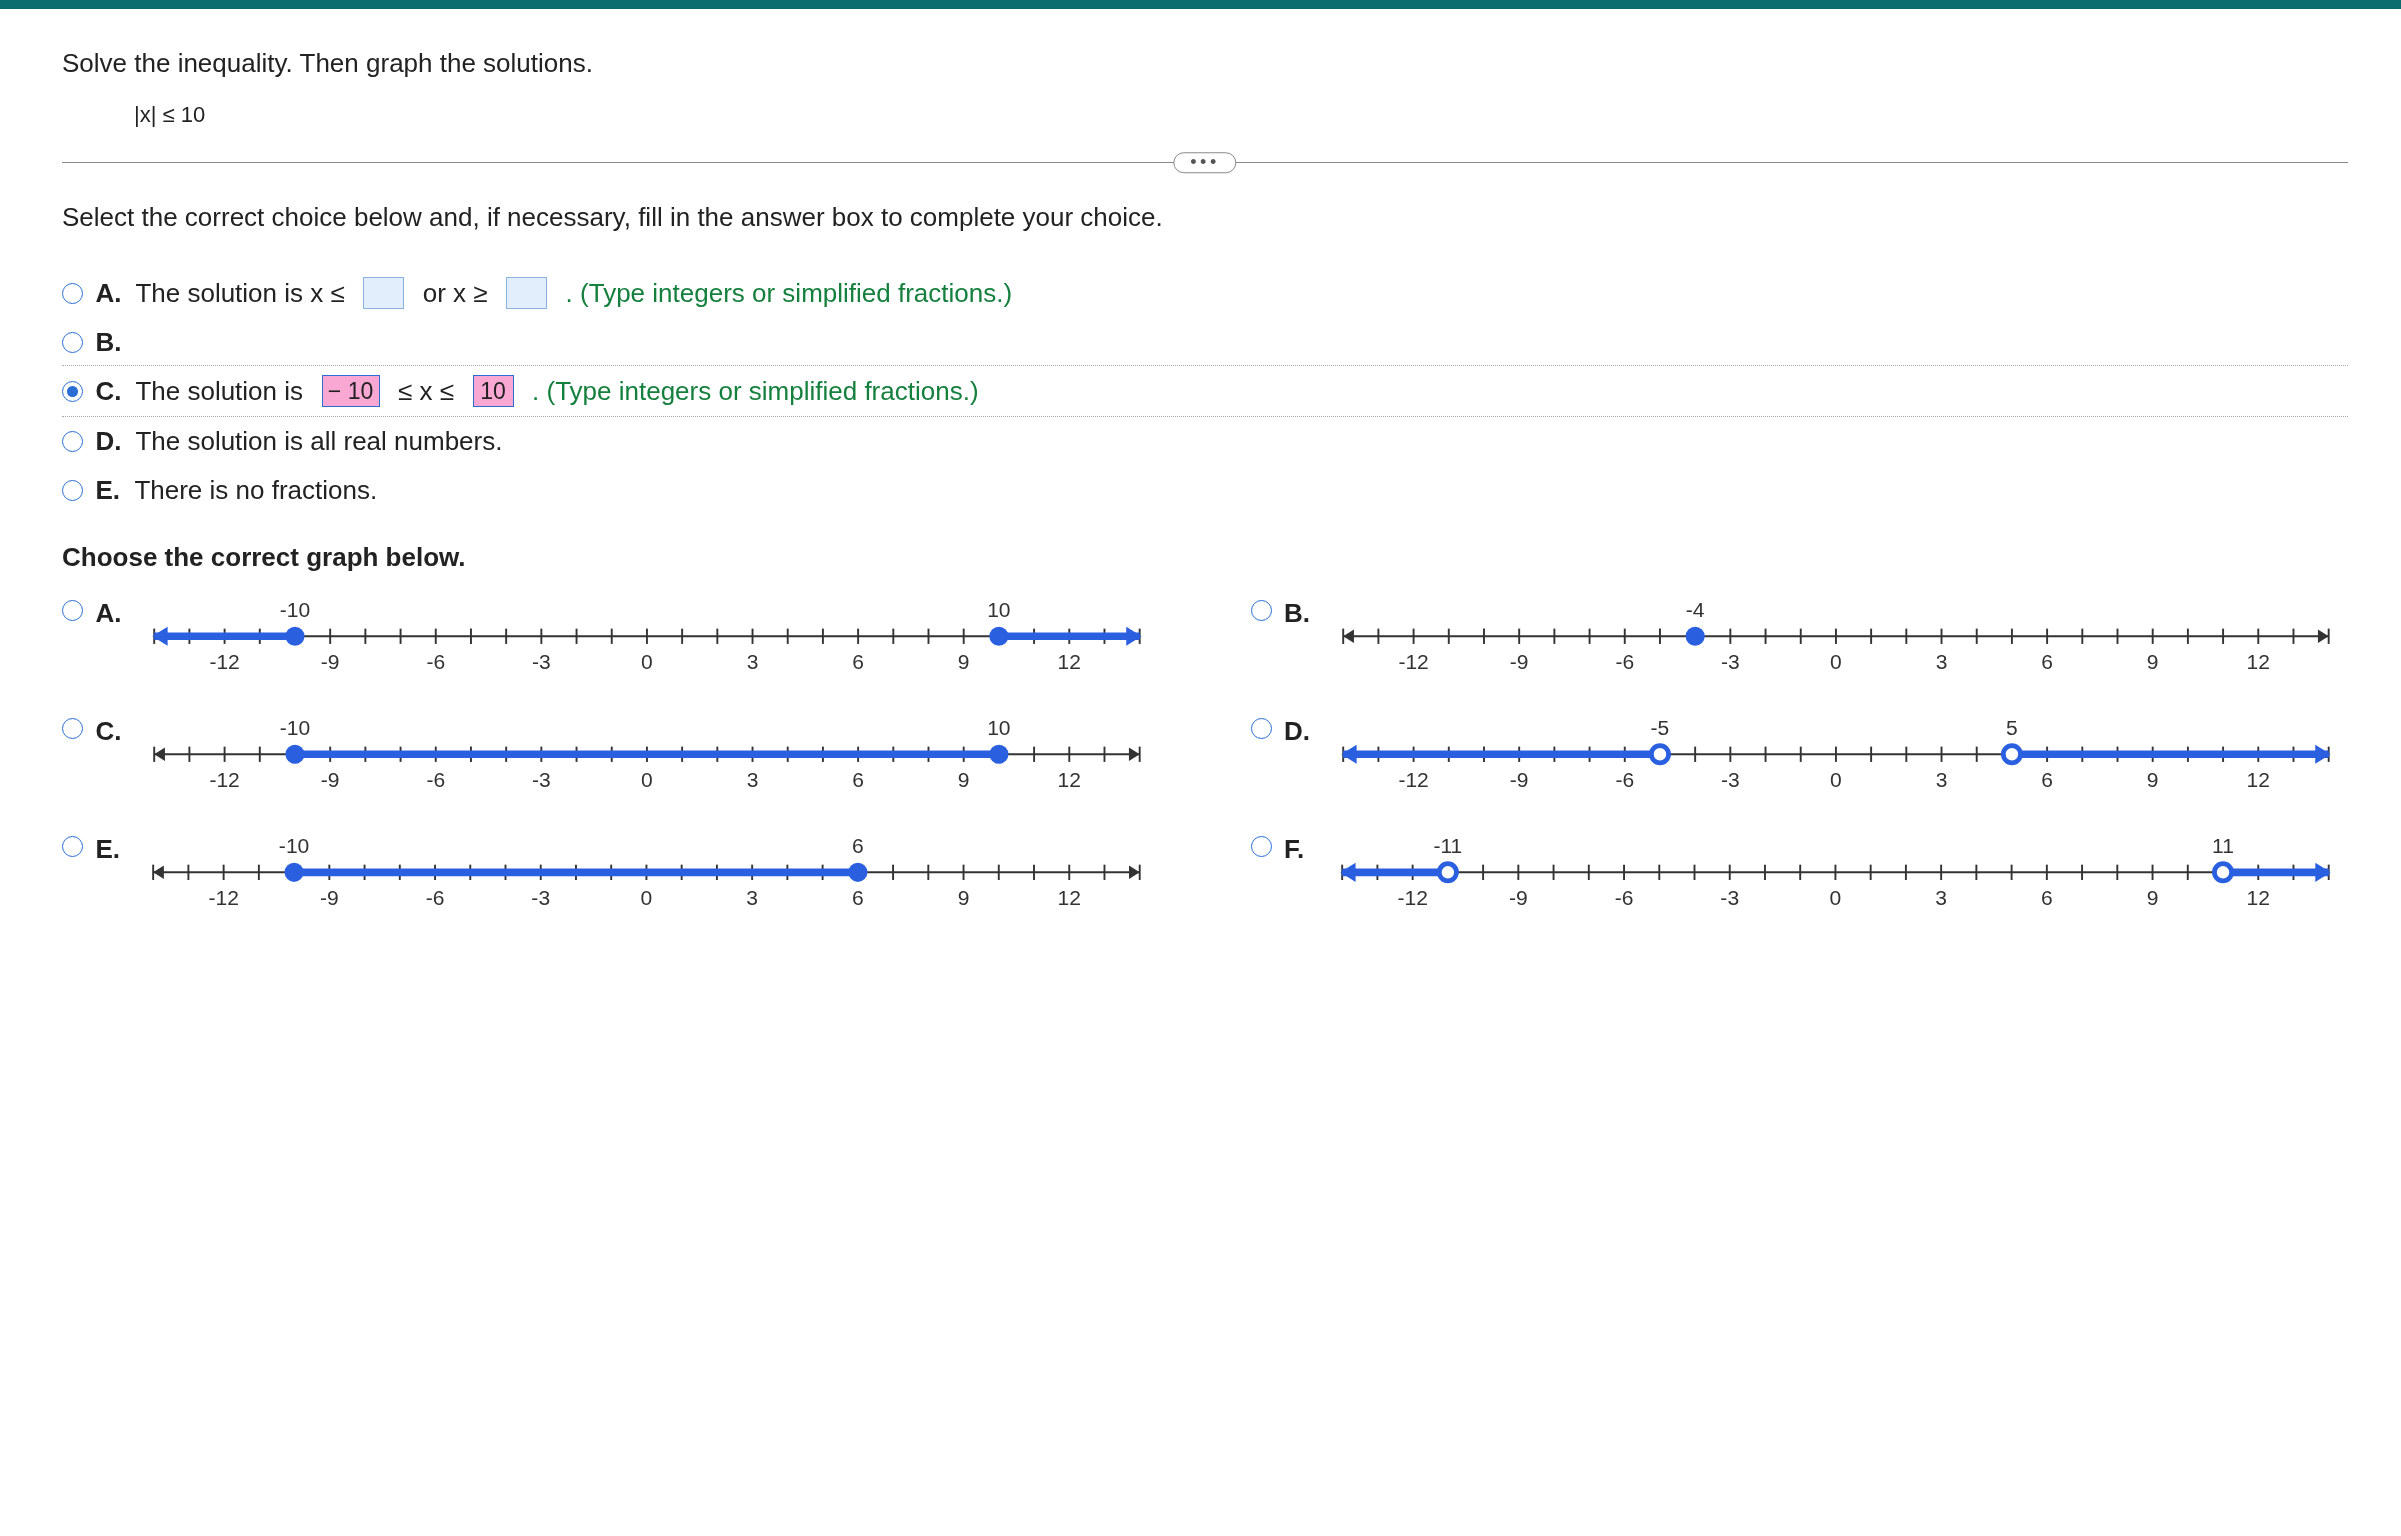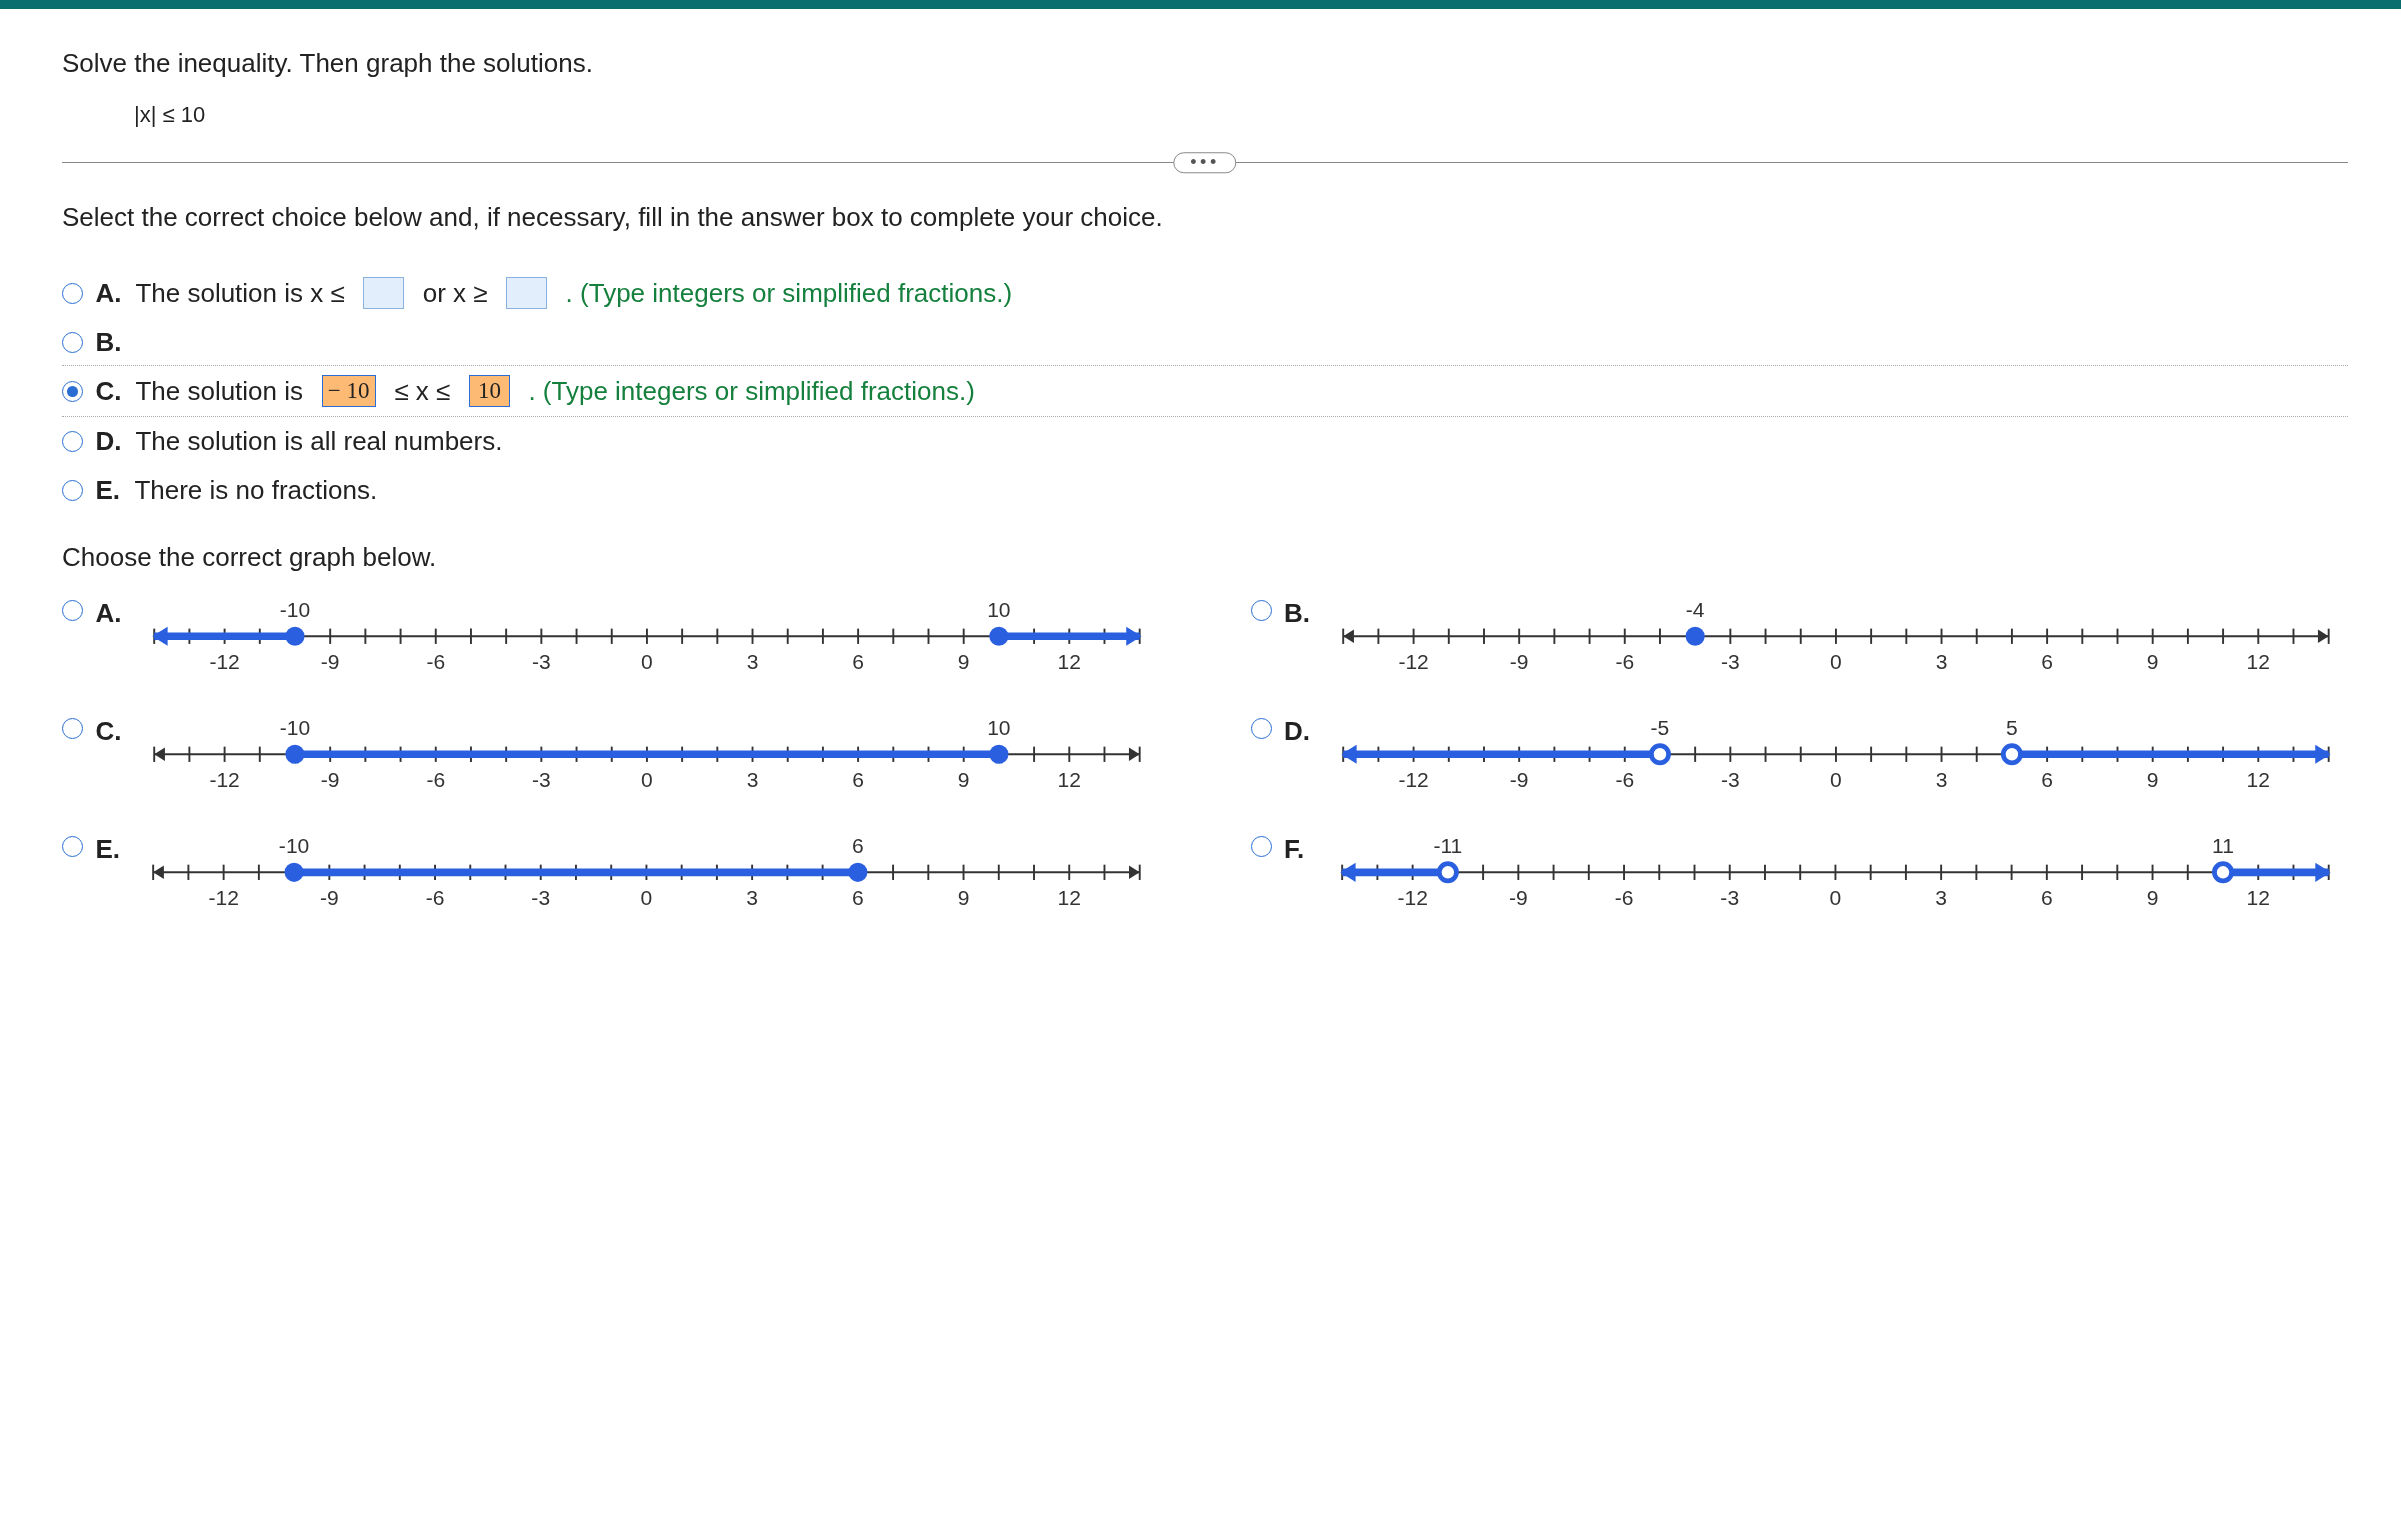--- a/index.html
+++ b/index.html
@@ -75,26 +75,25 @@
     background: #e2eefb;
     border: 0.9px solid #8ab1e0;
     vertical-align: middle;
     margin: 0 3.5px;
     text-align: center;
     font-family: Arial, sans-serif;
     font-size: 23px;
     line-height: 30px;
   }
   .ansbox.filled {
-    background: #fdba74;
+    background: #f9a8d4;
     border: 1.8px solid #2a6ed4;
     padding: 0 5.3px;
-    font-family: Liberation Serif, serif;
-  }
-  .section-gap { margin-top: 27px; margin-bottom: 25px; }
+  }
+  .section-gap { margin-top: 27px; margin-bottom: 25px; font-weight: bold; }
   .graph-grid {
     display: grid;
     grid-template-columns: 48% 48%;
     column-gap: 4%;
     row-gap: 32px;
   }
   .graph-row {
     display: flex;
     align-items: flex-start;
   }

